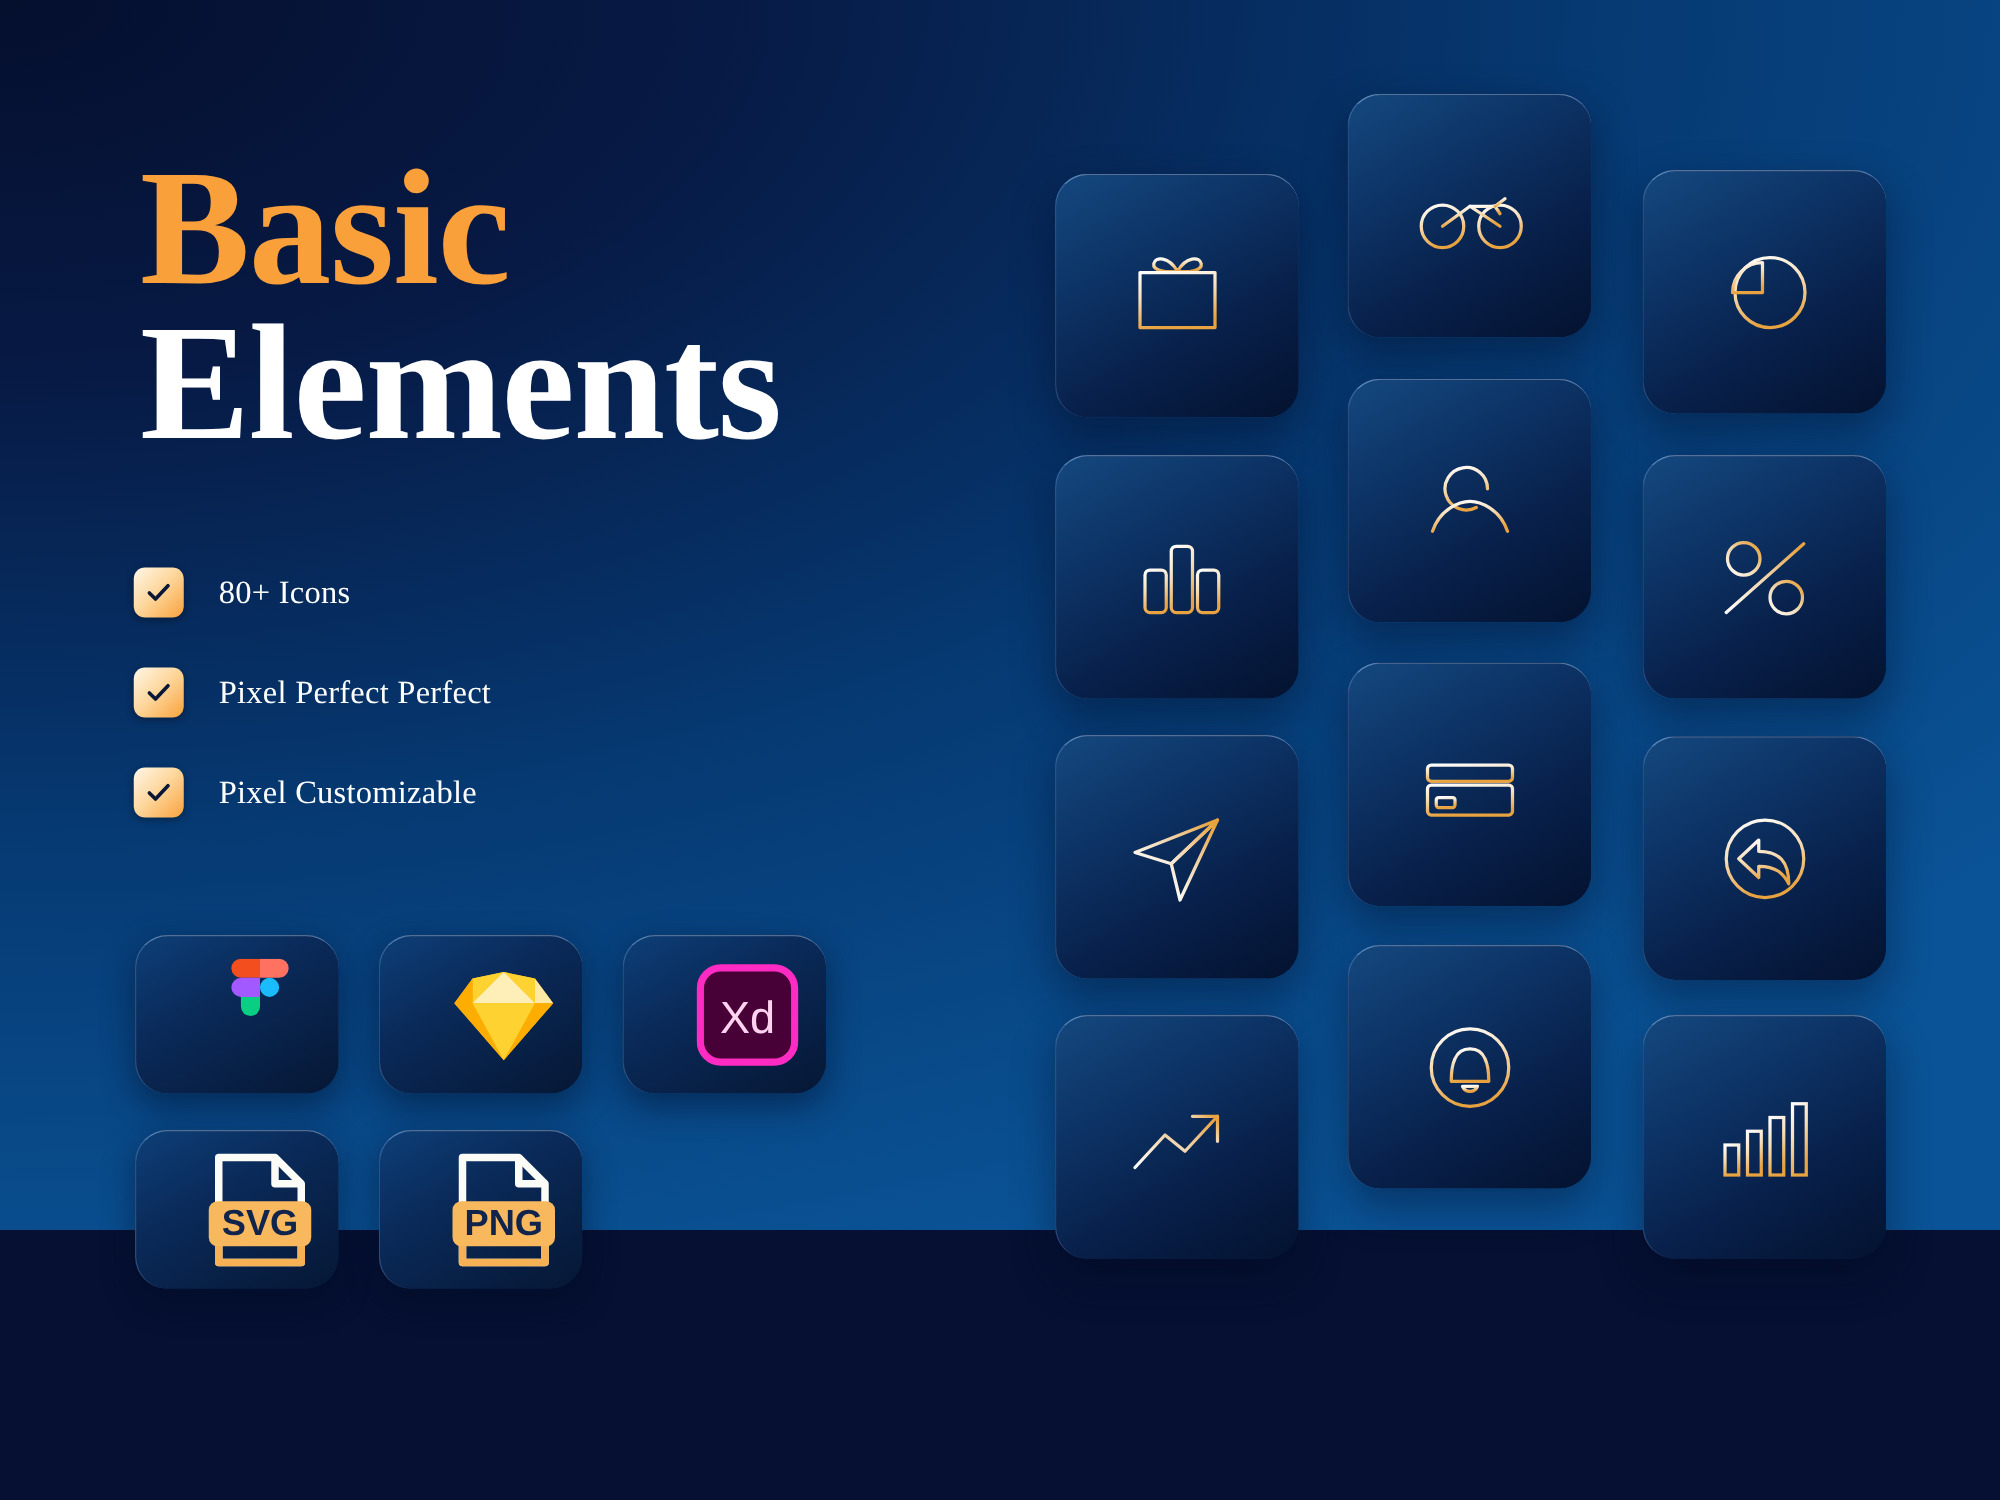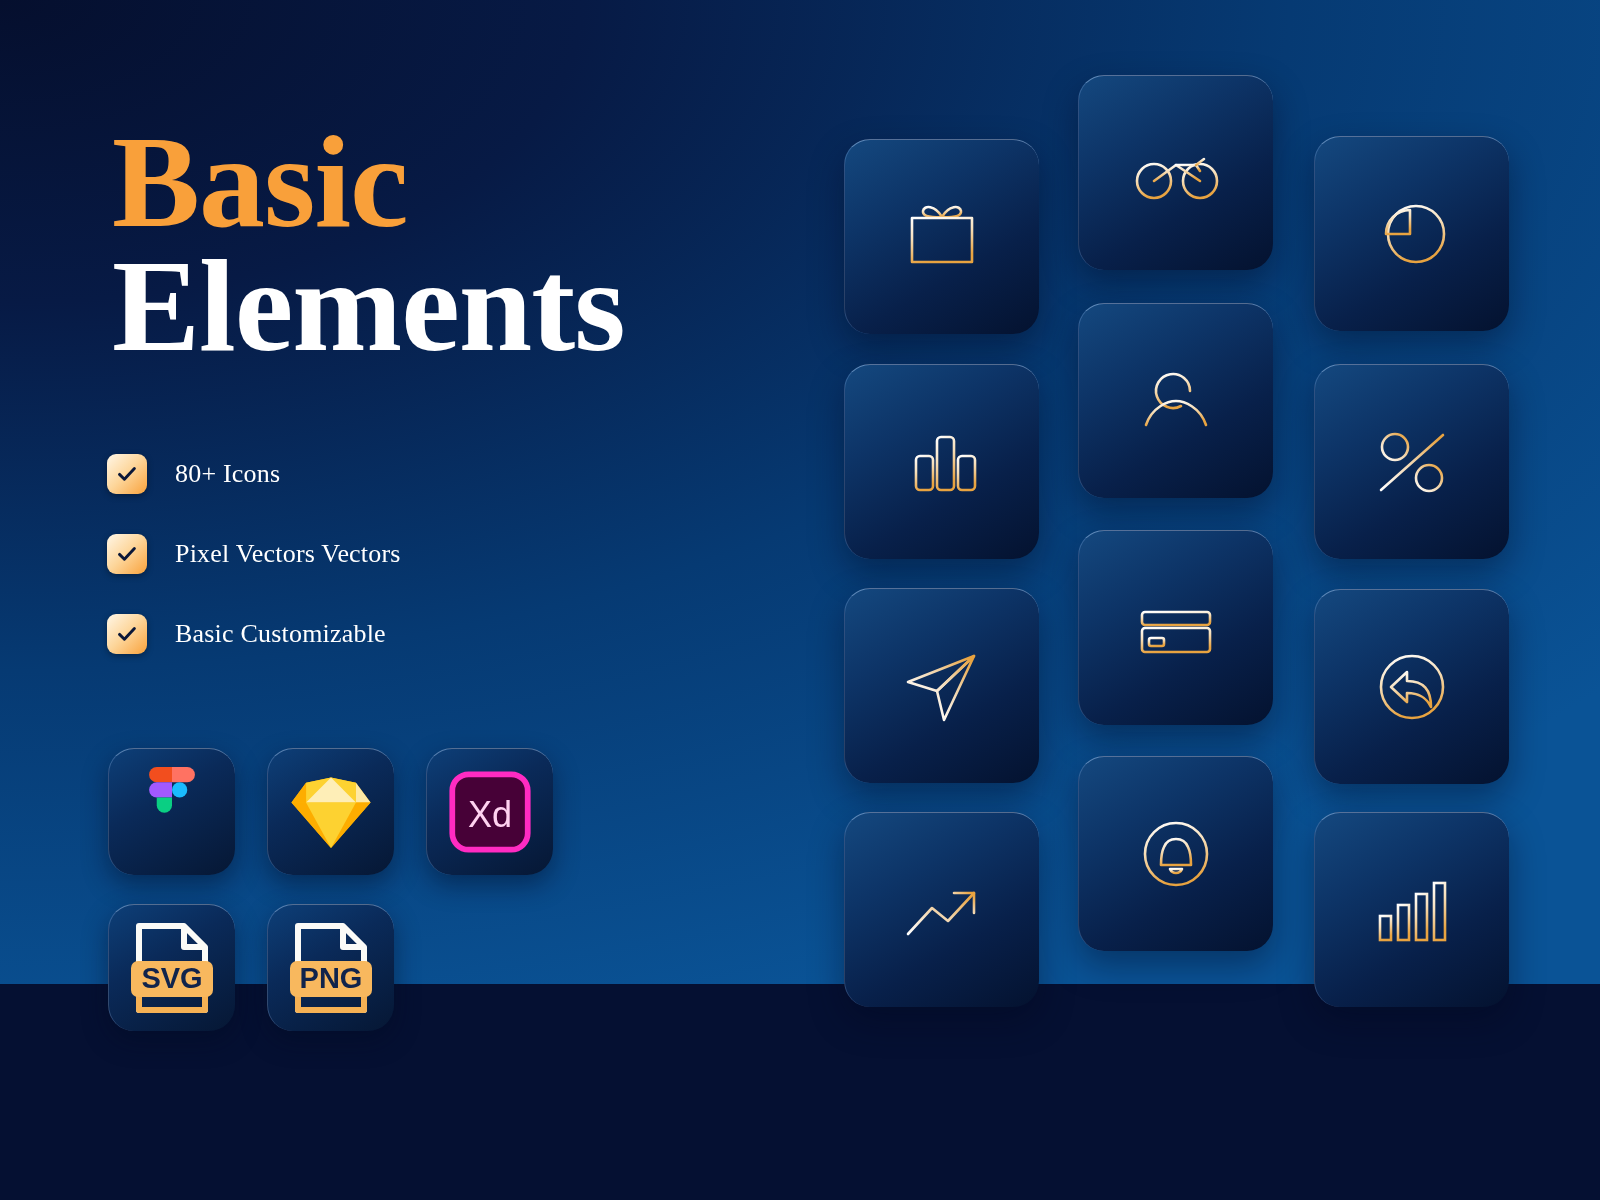--- a/index.html
+++ b/index.html
@@ -48,21 +48,21 @@
   .badge-row{position:absolute;display:flex;gap:32px;}
   #badge-row-1{left:108px;top:748px;}
   #badge-row-2{left:108px;top:904px;}
   .badge{
     width:126px;height:126px;border-radius:26px;flex:none;
     position:relative;
     background:linear-gradient(150deg,#0d3f78 0%,#0a2a59 40%,#061734 100%);
     border-top:1px solid rgba(190,220,255,.42);
     border-left:1px solid rgba(170,205,255,.26);
     box-shadow:0 10px 26px rgba(0,10,35,.45);
-    display:flex;align-items:center;justify-content:center;
+    display:flex;align-items:center;justify-content:center;padding-left:36px;
   }
 
   
   #grid{position:absolute;left:820px;top:0;width:780px;height:1200px;}
   .card{
     position:absolute;
     border-radius:26px;
     background:linear-gradient(150deg,#14487f 0%,#0d3467 32%,#08204a 65%,#04122f 100%);
     border-top:1px solid rgba(185,215,255,.45);
     border-left:1px solid rgba(165,200,255,.24);
@@ -93,30 +93,30 @@
         </span>
         <span class="feature-label">80+ Icons</span>
       </div>
 
       <div class="feature">
         <span class="cbx">
           <svg width="24" height="24" viewBox="0 0 24 24" aria-hidden="true">
             <path d="M4.5 12.4 L9.4 17.2 L19.4 6.6" fill="none" stroke="#0a1738" stroke-width="2.9" stroke-linecap="round" stroke-linejoin="round"></path>
           </svg>
         </span>
-        <span class="feature-label">Pixel Vectors Vectors</span>
+        <span class="feature-label">Pixel Perfect Perfect</span>
       </div>
 
       <div class="feature">
         <span class="cbx">
           <svg width="24" height="24" viewBox="0 0 24 24" aria-hidden="true">
             <path d="M4.5 12.4 L9.4 17.2 L19.4 6.6" fill="none" stroke="#0a1738" stroke-width="2.9" stroke-linecap="round" stroke-linejoin="round"></path>
           </svg>
         </span>
-        <span class="feature-label">Basic Customizable</span>
+        <span class="feature-label">Pixel Customizable</span>
       </div>
 
     </div>
 
     <div class="badge-row" id="badge-row-1">
 
       <div class="badge">
         <svg width="62" height="90" viewBox="0 0 38 56">
           <path d="M9.5 0h9.5v9.5H9.5a4.75 4.75 0 1 1 0-9.5z" fill="#F24E1E"></path>
           <path d="M19 0h9.5a4.75 4.75 0 1 1 0 9.5H19V0z" fill="#FF7262"></path>

